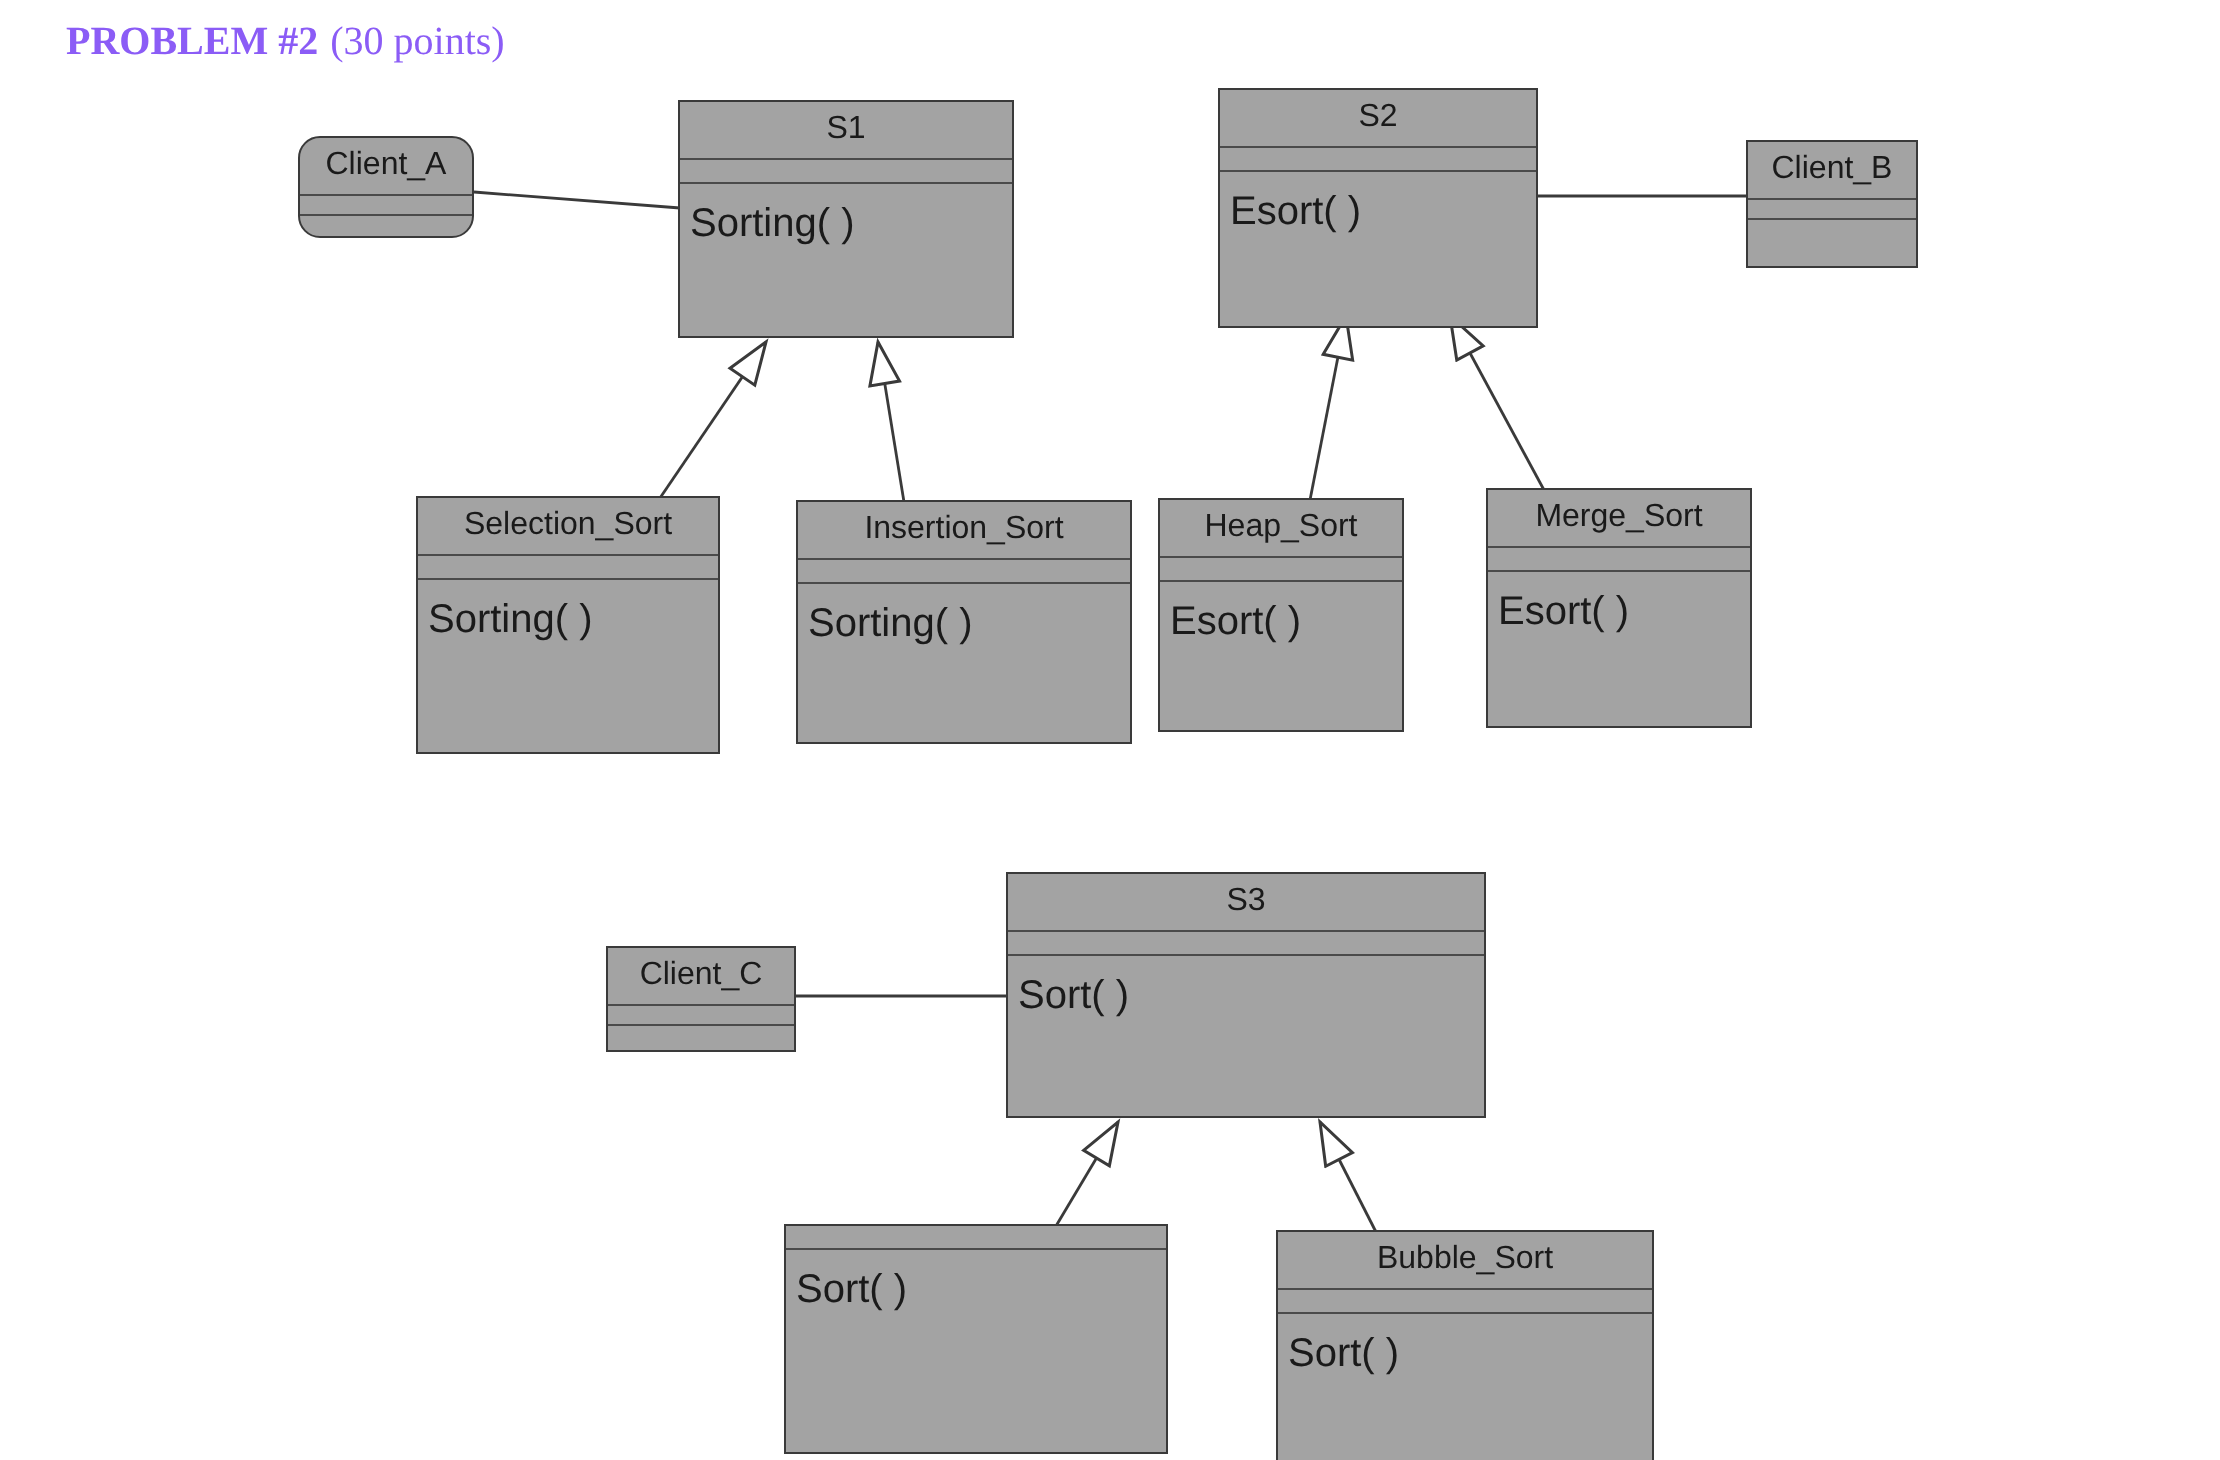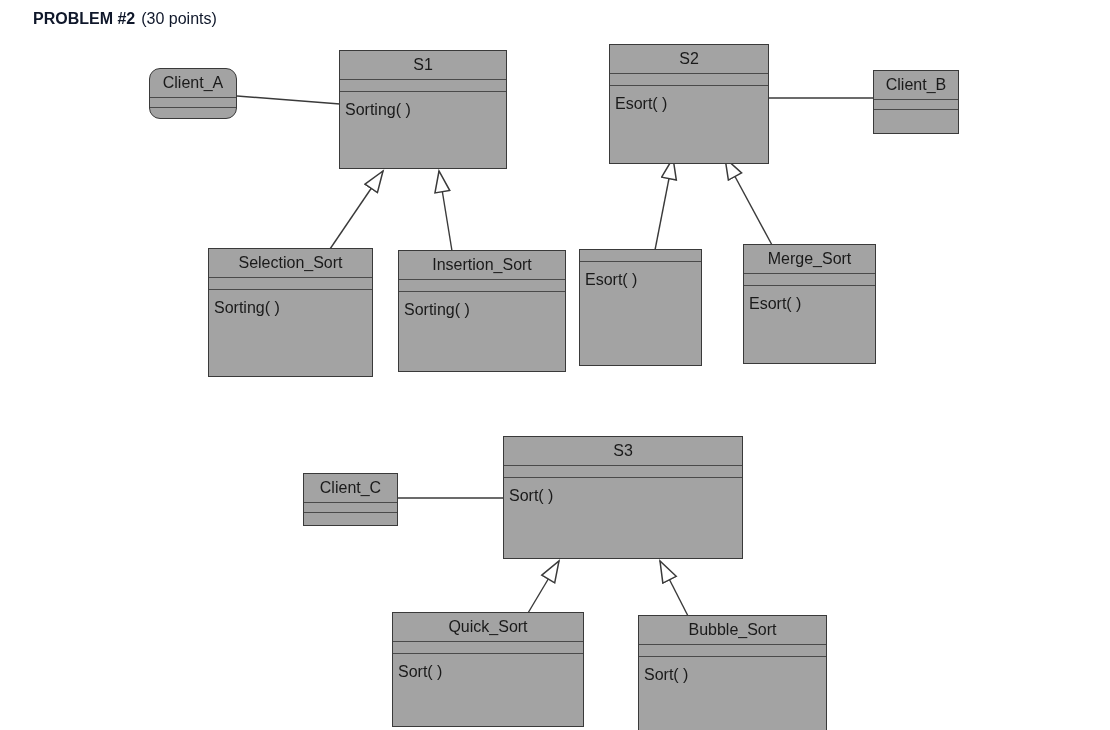--- a/index.html
+++ b/index.html
@@ -9,23 +9,23 @@
     height: 730px;
     background: #ffffff;
     overflow: hidden;
     font-family: "Liberation Sans", sans-serif;
     color: #1a1a1a;
   }
   .title {
     position: absolute;
     left: 33px;
     top: 10px;
-    font-family: Liberation Sans, sans-serif;
-    font-size: 16px;
-    color: #0f172a;
+    font-family: Liberation Serif, serif;
+    font-size: 20px;
+    color: #8b5cf6;
     white-space: nowrap;
   }
   .title .tb { font-weight: bold; }
   .title .tp { margin-left: 6px; }
 
   svg.connectors {
     position: absolute;
     left: 0; top: 0;
     width: 1110px; height: 730px;
     pointer-events: none;
@@ -58,31 +58,31 @@
   .cmid {
     box-sizing: border-box;
     height: 10px;
     border-bottom: 1.5px solid #4a4a4a;
   }
   .cbot { flex: 1; }
   .cmeth {
     flex: 1;
     box-sizing: border-box;
     padding: 9px 2px 0 5px;
-    font-size: 16px;
+    font-size: 20px;
     white-space: nowrap;
     overflow: hidden;
   }
 
   
   #box-client-a  { left: 149px; top:  68px; width:  88px; height:  51px; border-radius: 11px; }
   #box-s1        { left: 339px; top:  50px; width: 168px; height: 119px; }
   #box-s2        { left: 609px; top:  44px; width: 160px; height: 120px; }
   #box-client-b  { left: 873px; top:  70px; width:  86px; height:  64px; }
-  #box-selection { left: 208px; top: 248px; width: 165px; height: 129px; }
+  #box-selection { left: 208px; top: 248px; width: 152px; height: 129px; }
   #box-insertion { left: 398px; top: 250px; width: 168px; height: 122px; }
   #box-heap      { left: 579px; top: 249px; width: 123px; height: 117px; }
   #box-merge     { left: 743px; top: 244px; width: 133px; height: 120px; }
   #box-s3        { left: 503px; top: 436px; width: 240px; height: 123px; }
   #box-client-c  { left: 303px; top: 473px; width:  95px; height:  53px; }
   #box-quick     { left: 392px; top: 612px; width: 192px; height: 115px; }
   #box-bubble    { left: 638px; top: 615px; width: 189px; height: 130px; }
 </style>
 </head>
 <body>
@@ -152,32 +152,32 @@
     <div class="cmeth">Sorting( )</div>
   </div>
 
   <div class="cls" id="box-insertion">
     <div class="cname">Insertion_Sort</div>
     <div class="cattr"></div>
     <div class="cmeth">Sorting( )</div>
   </div>
 
   <div class="cls" id="box-heap">
+    <div class="cname">Heap_Sort</div>
     <div class="cattr"></div>
     <div class="cmeth">Esort( )</div>
   </div>
 
   <div class="cls" id="box-merge">
     <div class="cname">Merge_Sort</div>
     <div class="cattr"></div>
     <div class="cmeth">Esort( )</div>
   </div>
 
   <div class="cls" id="box-quick">
-    <div class="cname">Quick_Sort</div>
     <div class="cattr"></div>
     <div class="cmeth">Sort( )</div>
   </div>
 
   <div class="cls" id="box-bubble">
     <div class="cname">Bubble_Sort</div>
     <div class="cattr"></div>
     <div class="cmeth">Sort( )</div>
   </div>
 

